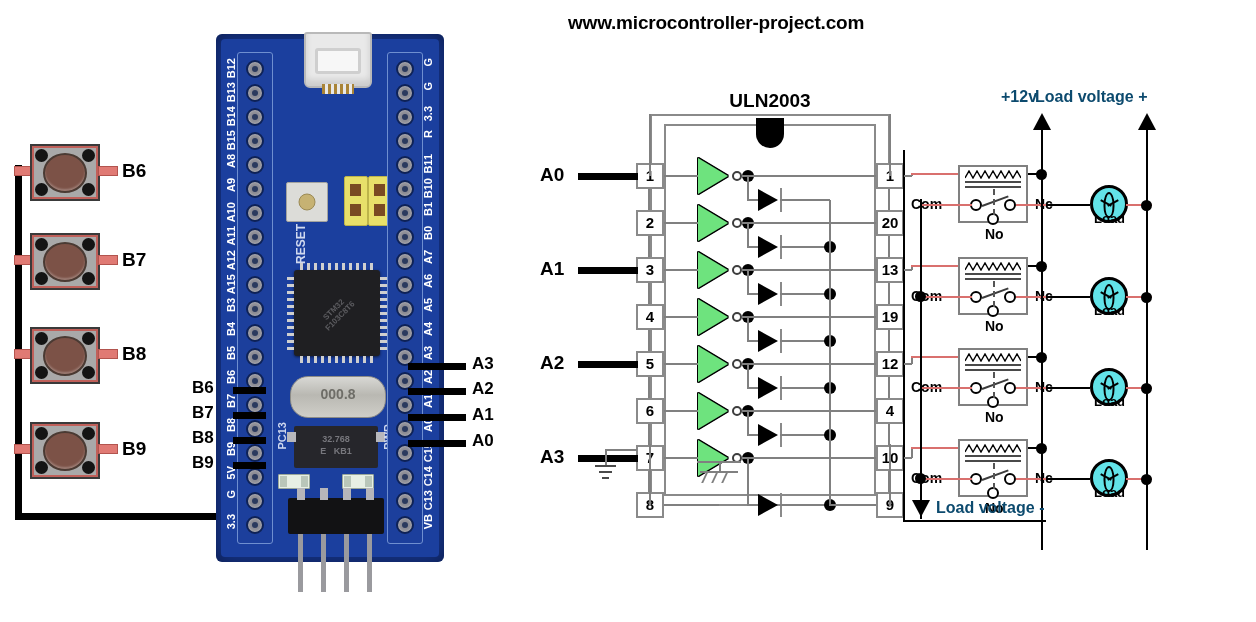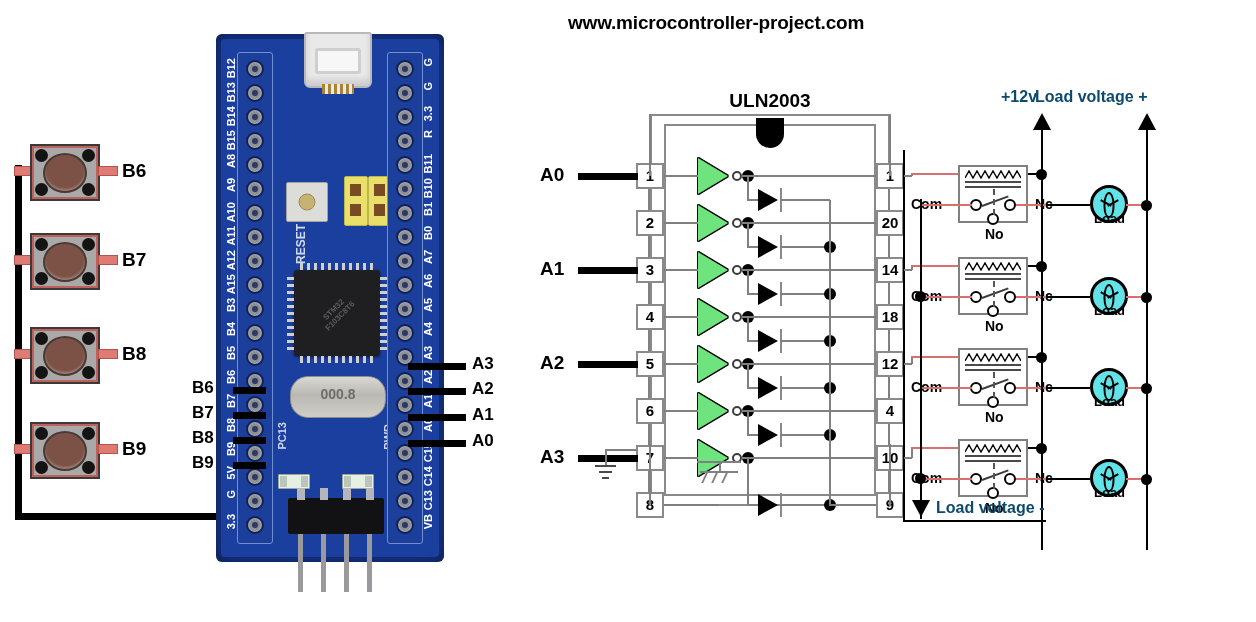--- a/index.html
+++ b/index.html
@@ -235,20 +235,25 @@
     <div class="legs lb"></div>
     <div class="legs ll"></div>
     <div class="legs lr"></div>
     <div class="txt">STM32<br>F103C8T6</div>
   </div>
 
   <div id="xtal">
     <div class="t">8.000</div>
   </div>
 
+  <div id="regulator">
+    <div class="padl"></div>
+    <div class="padr"></div>
+    <div class="t">32.768<br>E&nbsp;&nbsp;&nbsp;KB1</div>
+  </div>
 
   <div class="lbl-vert" style="left:60px;top:388px;font-size:11px;">PC13</div>
   <div class="lbl-vert" style="left:166px;top:390px;font-size:11px;">PWR</div>
 
   <div class="led" style="left:62px;top:440px;">
     <div class="e" style="left:1px;"></div>
     <div class="e" style="right:1px;"></div>
   </div>
   <div class="led" style="left:126px;top:440px;">
     <div class="e" style="left:1px;"></div>
@@ -467,25 +472,25 @@
   <div id="ic-pins">
       <div class="pinbox" style="left:636px;top:163px;">1</div>
       <div class="pinbox" style="left:876px;top:163px;">1</div>
       <div class="gwire-v" style="left:648px;top:189px;height:21px;"></div>
       <div class="gwire-v" style="left:888px;top:189px;height:21px;"></div>
       <div class="pinbox" style="left:636px;top:210px;">2</div>
       <div class="pinbox" style="left:876px;top:210px;">20</div>
       <div class="gwire-v" style="left:648px;top:236px;height:21px;"></div>
       <div class="gwire-v" style="left:888px;top:236px;height:21px;"></div>
       <div class="pinbox" style="left:636px;top:257px;">3</div>
-      <div class="pinbox" style="left:876px;top:257px;">14</div>
+      <div class="pinbox" style="left:876px;top:257px;">13</div>
       <div class="gwire-v" style="left:648px;top:283px;height:21px;"></div>
       <div class="gwire-v" style="left:888px;top:283px;height:21px;"></div>
       <div class="pinbox" style="left:636px;top:304px;">4</div>
-      <div class="pinbox" style="left:876px;top:304px;">18</div>
+      <div class="pinbox" style="left:876px;top:304px;">19</div>
       <div class="gwire-v" style="left:648px;top:330px;height:21px;"></div>
       <div class="gwire-v" style="left:888px;top:330px;height:21px;"></div>
       <div class="pinbox" style="left:636px;top:351px;">5</div>
       <div class="pinbox" style="left:876px;top:351px;">12</div>
       <div class="gwire-v" style="left:648px;top:377px;height:21px;"></div>
       <div class="gwire-v" style="left:888px;top:377px;height:21px;"></div>
       <div class="pinbox" style="left:636px;top:398px;">6</div>
       <div class="pinbox" style="left:876px;top:398px;">4</div>
       <div class="gwire-v" style="left:648px;top:424px;height:21px;"></div>
       <div class="gwire-v" style="left:888px;top:424px;height:21px;"></div>

